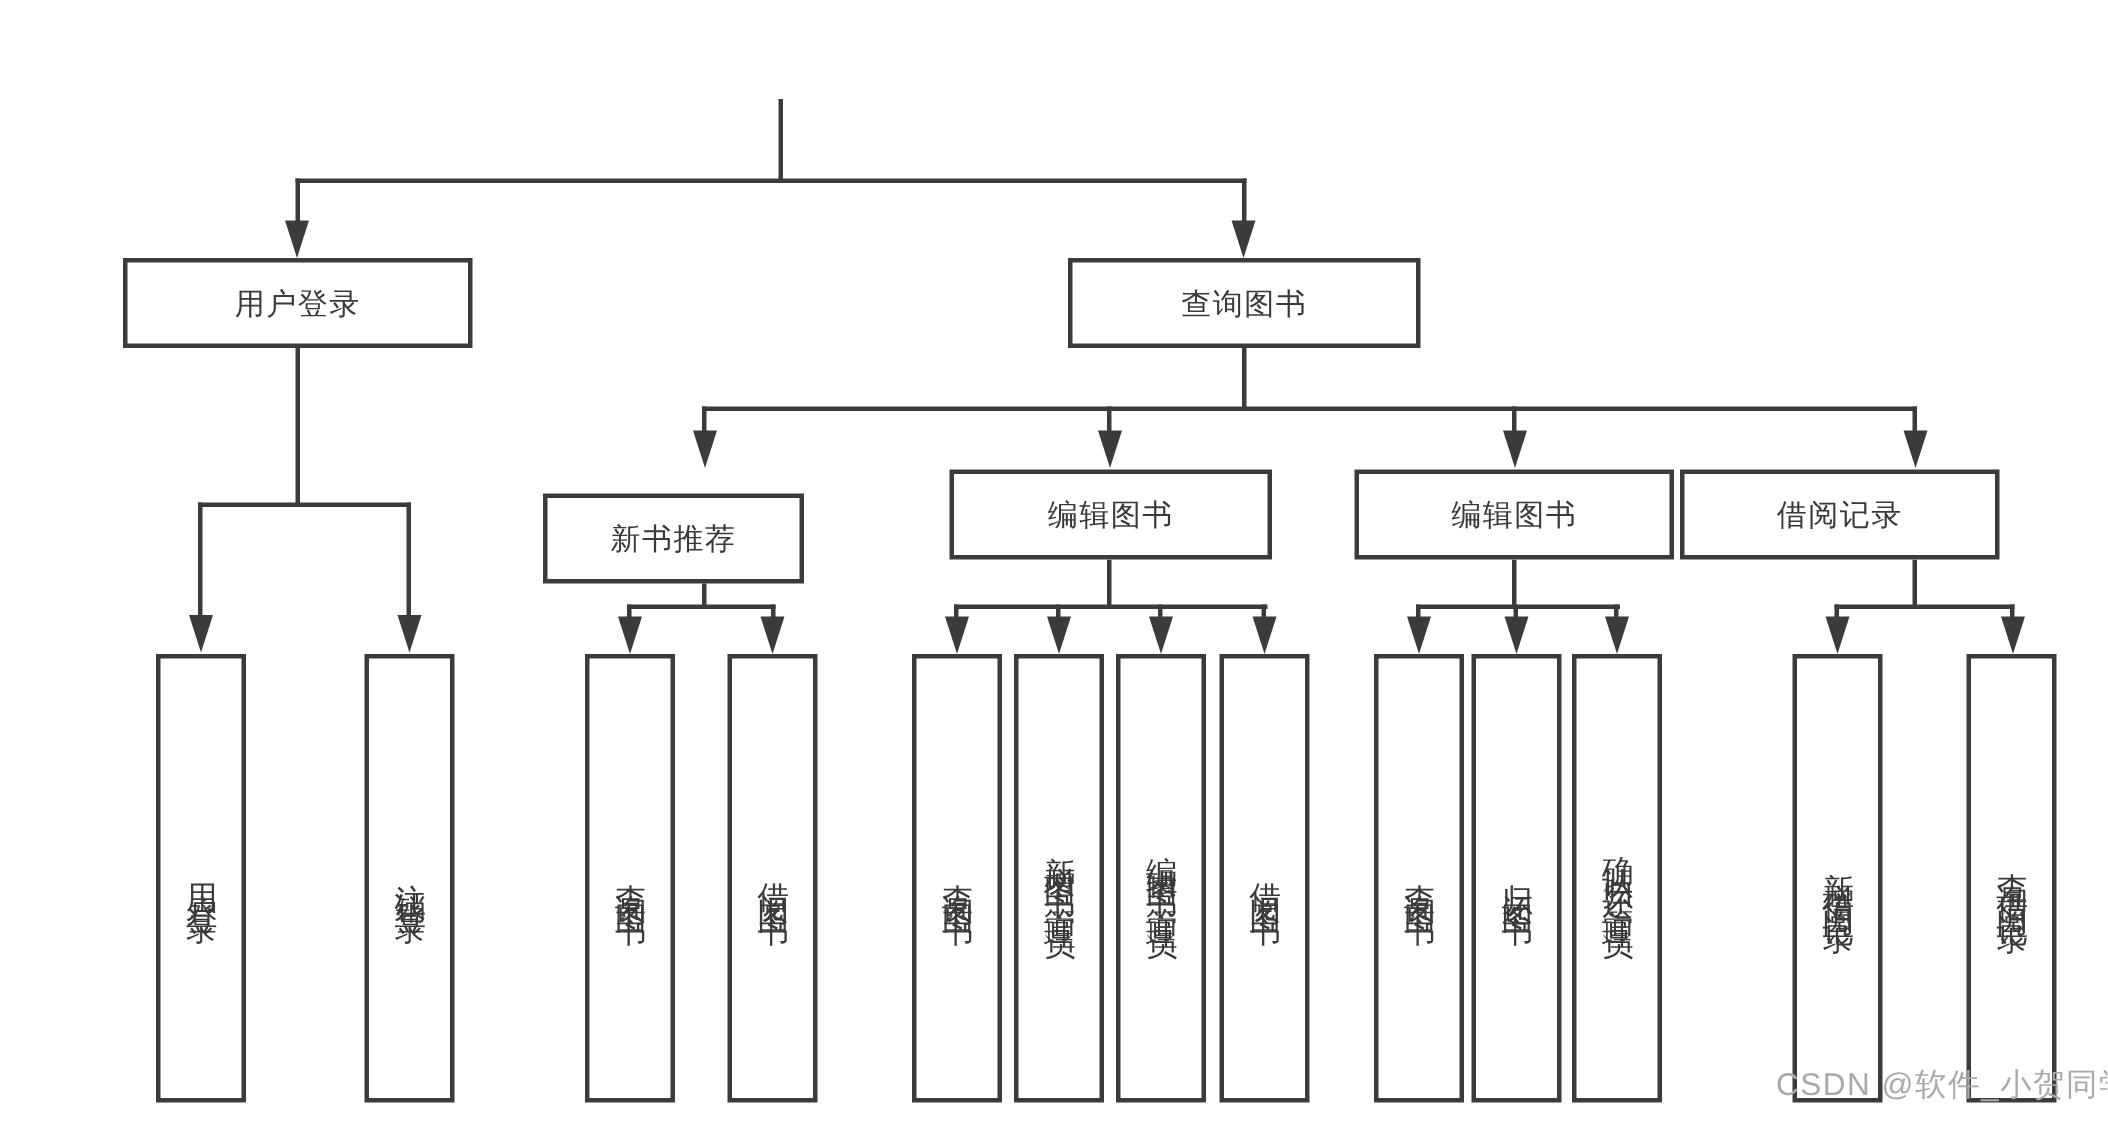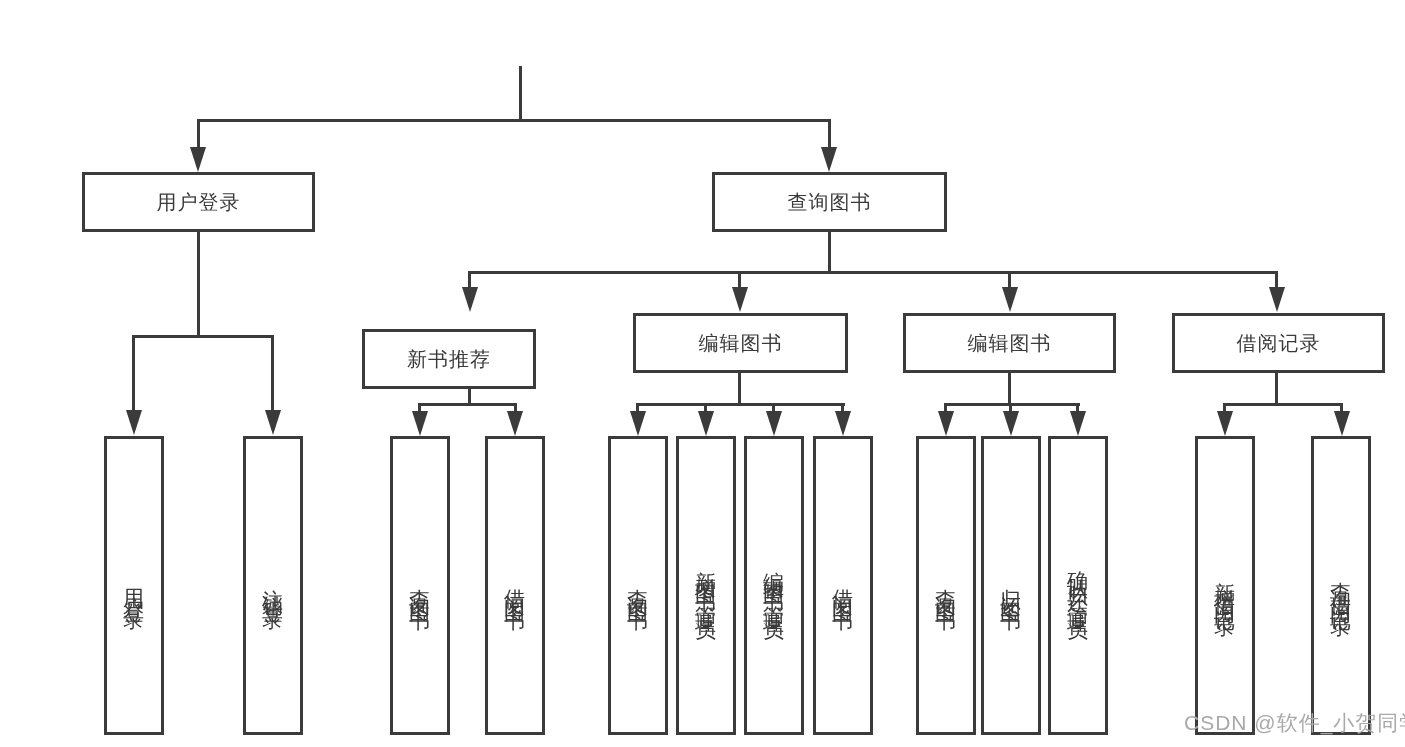--- a/index.html
+++ b/index.html
@@ -135,21 +135,21 @@
   </div>
 
   <div class="box" style="left:633px;top:313px;width:215px;height:60px">
     <span>编辑图书</span>
   </div>
 
   <div class="box" style="left:903px;top:313px;width:213px;height:60px">
     <span>编辑图书</span>
   </div>
 
-  <div class="box" style="left:1172px;top:313px;width:213px;height:60px">
+  <div class="box" style="left:1120px;top:313px;width:213px;height:60px">
     <span>借阅记录</span>
   </div>
 
   <div class="vbox" style="left:104px">
     <span class="vtext">用户登录</span>
   </div>
   <div class="vbox" style="left:243px">
     <span class="vtext">注销登录</span>
   </div>
 

